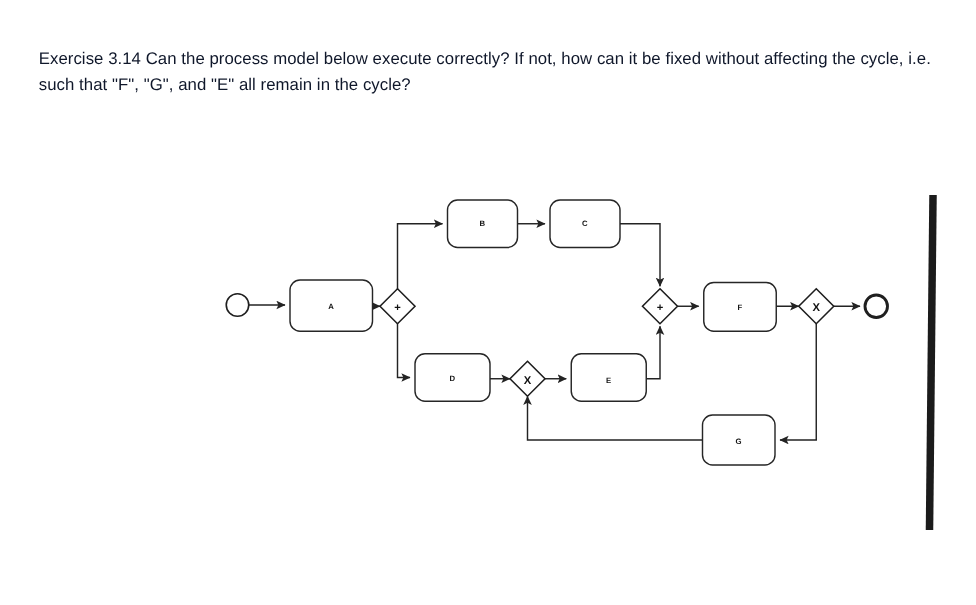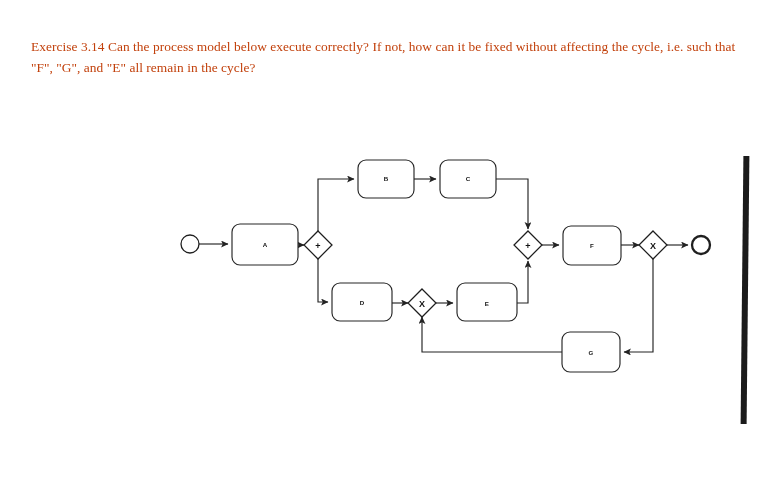--- a/index.html
+++ b/index.html
@@ -22,22 +22,22 @@
   }
   
   #question {
     position: absolute;
     left: 31px;
     top: 36px;
     width: 718px;
     font-size: 13.4px;
     line-height: 21px;
     letter-spacing: 0.05px;
-    color: #c2410c;
-    font-family: Liberation Serif, serif;
+    color: #0f172a;
+    font-family: Liberation Sans, sans-serif;
   }
   
   #diagram-canvas {
     position: absolute;
     left: 0;
     top: 0;
     width: 781px;
     height: 484px;
   }
   #diagram-canvas svg {

